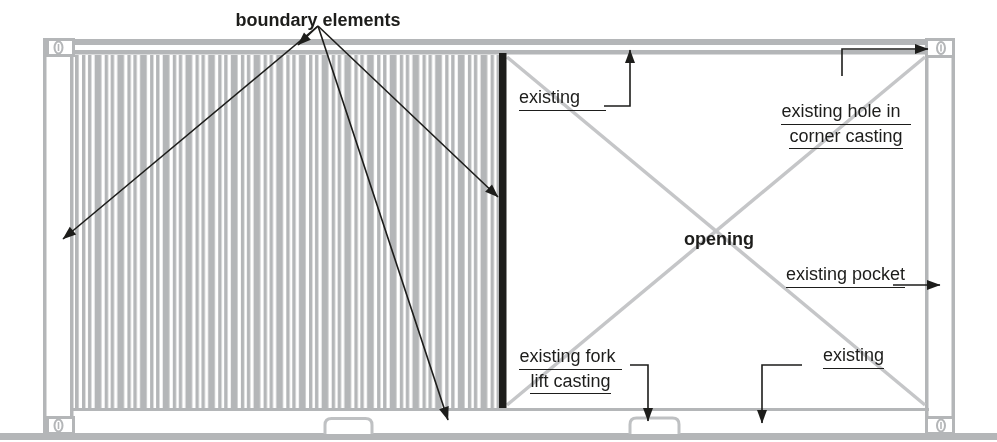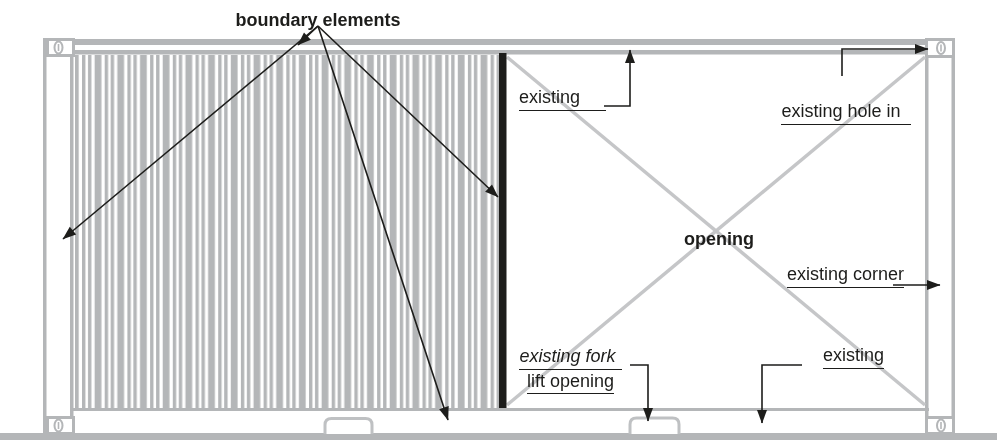--- a/index.html
+++ b/index.html
@@ -20,21 +20,21 @@
   }
   .lbl .ln { display:block; }
   .lbl .ln span {
     display:inline-block;
     border-bottom:1.7px solid #1d1d1b;
     padding-bottom:0px;
   }
   .center { text-align:center; }
   .ext-26 { padding-right:26px; }
   .ext-10 { padding-right:10px; }
-  .ext-6  { padding-right:6px;font-style:italic;  }
+  .ext-6  { padding-right:6px;  }
   .plain  { border-bottom:none !important; padding:8px !important;font-weight:bold; }
 </style>
 </head>
 <body>
 
 <div class="stage">
 
   <svg width="997" height="442" viewBox="0 0 997 442">
     <defs>
       <marker id="ah" markerUnits="userSpaceOnUse" markerWidth="15" markerHeight="11" refX="13.5" refY="5.5" orient="auto">
@@ -114,32 +114,33 @@
   <div class="lbl center" style="left:225px; top:1px; width:186px;">
     <span class="ln"><span class="plain">boundary elements</span></span>
   </div>
 
   <div class="lbl" style="left:519px; top:86px;">
     <span class="ln"><span class="ext-26">existing</span></span>
   </div>
 
   <div class="lbl center" style="left:775px; top:86px; width:142px;margin-top:14px;">
     <span class="ln"><span class="ext-10">existing hole in</span></span>
+    <span class="ln"><span>corner casting</span></span>
   </div>
 
   <div class="lbl" style="left:676px; top:220px;text-align:center;">
     <span class="ln"><span class="plain">opening</span></span>
   </div>
 
   <div class="lbl center" style="left:777px; top:263px; width:137px;">
-    <span class="ln"><span>existing corner</span></span>
+    <span class="ln"><span>existing pocket</span></span>
   </div>
 
   <div class="lbl center" style="left:512px; top:345px; width:117px;">
     <span class="ln"><span class="ext-6">existing fork</span></span>
-    <span class="ln"><span>lift opening</span></span>
+    <span class="ln"><span>lift casting</span></span>
   </div>
 
   <div class="lbl center" style="left:788px; top:344px; width:131px;">
     <span class="ln"><span>existing</span></span>
   </div>
 
 </div>
 
 </body></html>

